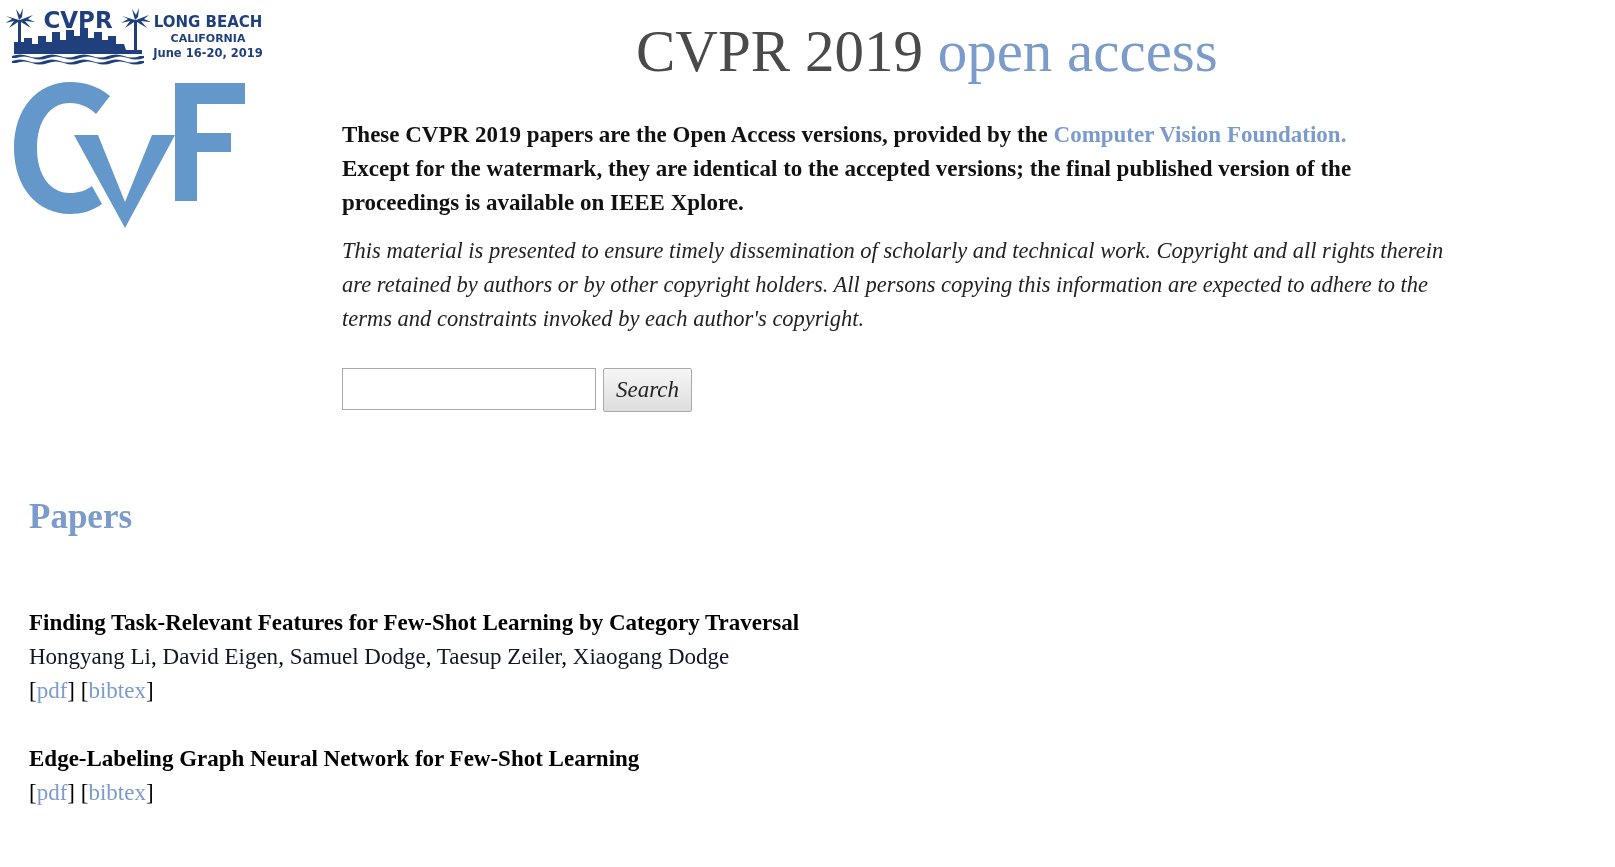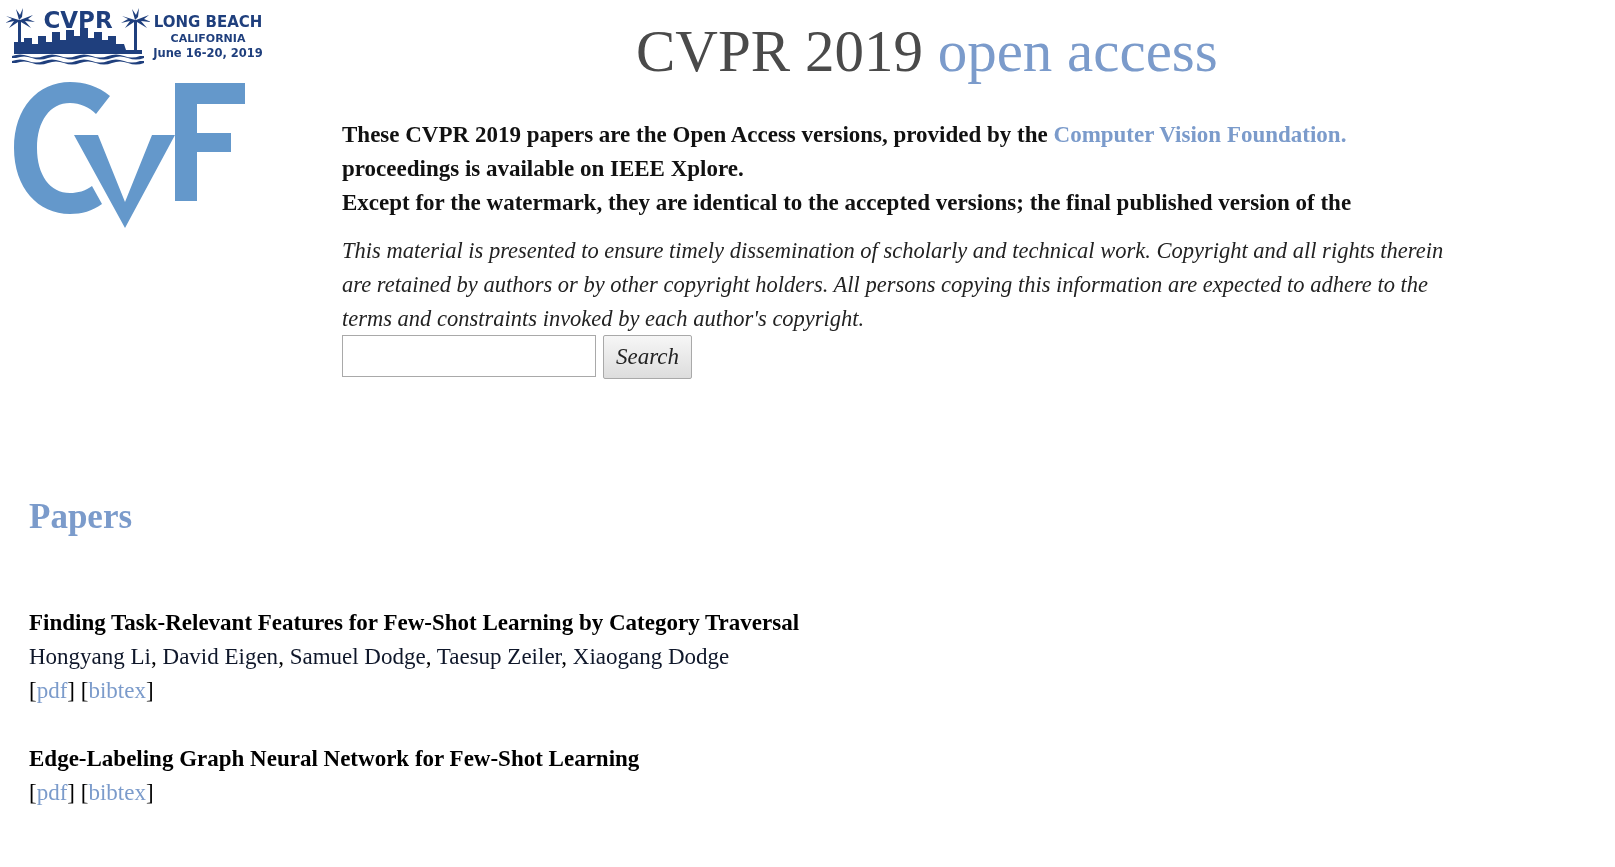--- a/index.html
+++ b/index.html
@@ -54,21 +54,21 @@
 
   .disclaimer {
     position: absolute; left: 342px; top: 221px; width: 1170px;
     font-style: italic; font-size: 22.5px; line-height: 34px;
     color: #222; white-space: nowrap; overflow: hidden; margin-top: 13px;
   }
   .disclaimer div { white-space: nowrap; }
 
   
   .search-form {
-    position: absolute; left: 342px; top: 335px; height: 44px;
+    position: absolute; left: 342px; top: 368px; height: 44px;
     display: flex; gap: 7px; align-items: flex-start;
   }
   .search-input {
     width: 248px; height: 40px; border: 1px solid #a9a9a9;
     padding: 0 2px; margin: 0; background: #fff;
     font-family: "Liberation Serif", serif; font-size: 20px;
     box-sizing: content-box;
   }
   .search-button {
     height: 44px; width: 89px; border: 1px solid #a9a9a9; border-radius: 2px;
@@ -135,22 +135,22 @@
 
 <div class="site-title">
   <span>CVPR 2019</span>
   <span class="accent">open access</span>
 </div>
 
 <div class="notice">
   <div>
     <span>These CVPR 2019 papers are the Open Access versions, provided by the </span><a href="#">Computer Vision Foundation.</a>
   </div>
+  <div>Except for the watermark, they are identical to the accepted versions; the final published version of the</div>
   <div>proceedings is available on IEEE Xplore.</div>
-  <div>Except for the watermark, they are identical to the accepted versions; the final published version of the</div>
 </div>
 
 <div class="disclaimer">
   <div>This material is presented to ensure timely dissemination of scholarly and technical work. Copyright and all rights therein</div>
   <div>are retained by authors or by other copyright holders. All persons copying this information are expected to adhere to the</div>
   <div>terms and constraints invoked by each author's copyright.</div>
 </div>
 
 <form class="search-form">
   <input class="search-input" type="text" placeholder="" style="">

